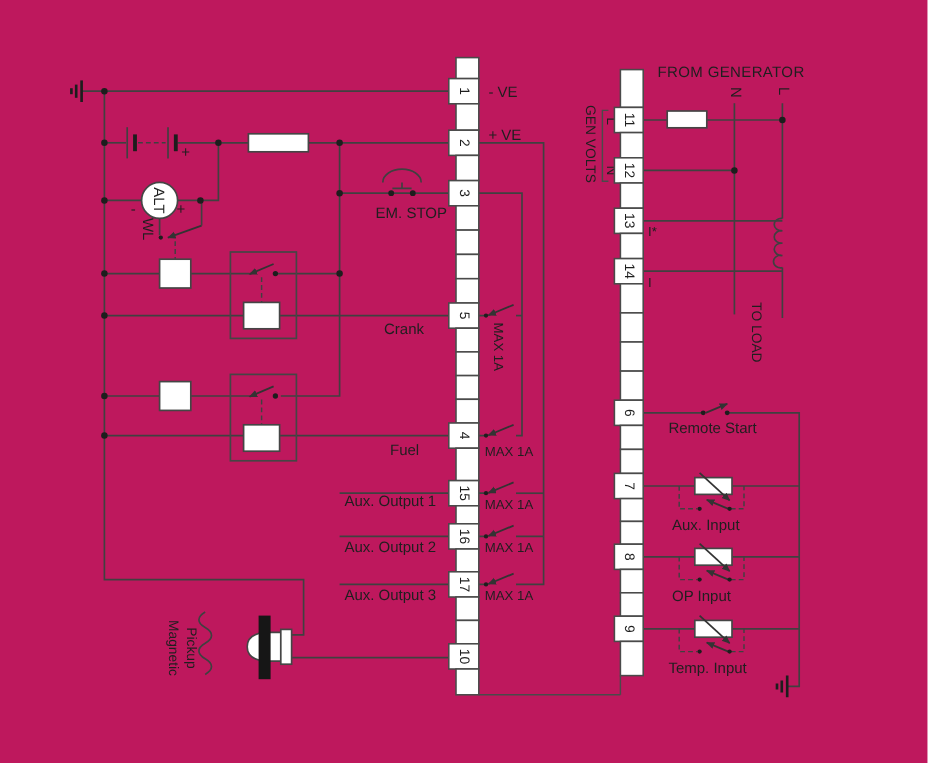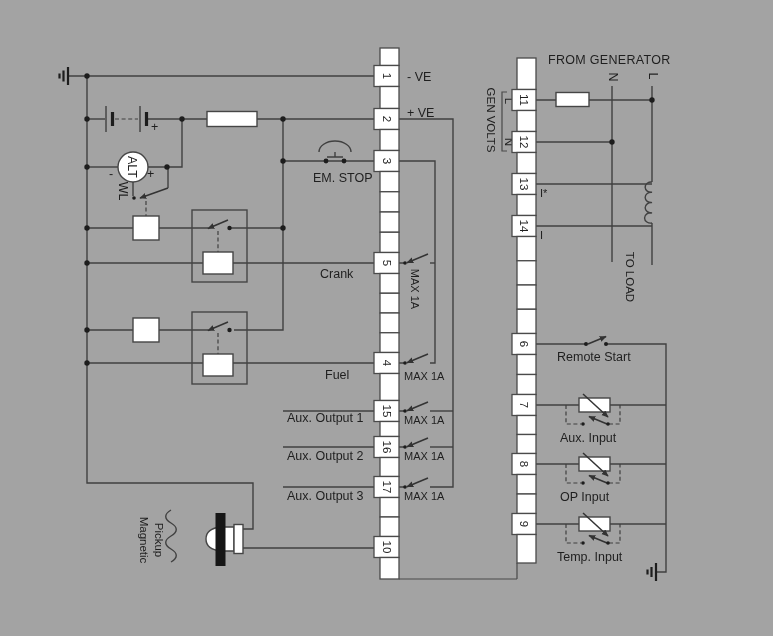--- a/index.html
+++ b/index.html
@@ -1,16 +1,16 @@
 <!DOCTYPE html>
 <html><head>
 <meta charset="utf-8">
 <style>
   html,body{margin:0;padding:0;background:#ffffff;}
-  #stage{position:relative;width:773px;height:636px;background:#a3a3a3;overflow:hidden;
+  #stage{position:relative;width:773px;height:636px;background:#be185d;overflow:hidden;
          font-family:"Liberation Sans", sans-serif;}
   svg{position:absolute;left:0;top:0;}
   svg text{font-family:"Liberation Sans", sans-serif;fill:#1f1f1f;font-size:12.5px;}
   .wire{stroke:#404040;stroke-width:1.4;fill:none;}
   .wire-thin{stroke:#4a4a4a;stroke-width:1.2;fill:none;}
   .dash{stroke:#404040;stroke-width:1.2;fill:none;stroke-dasharray:4 2.6;}
   .wbox{fill:#ffffff;stroke:#454545;stroke-width:1.4;}
   .obox{fill:none;stroke:#454545;stroke-width:1.4;}
   .cell{fill:#ffffff;stroke:#4a4a4a;stroke-width:1.3;}
   .dot{fill:#1d1d1d;stroke:none;}

